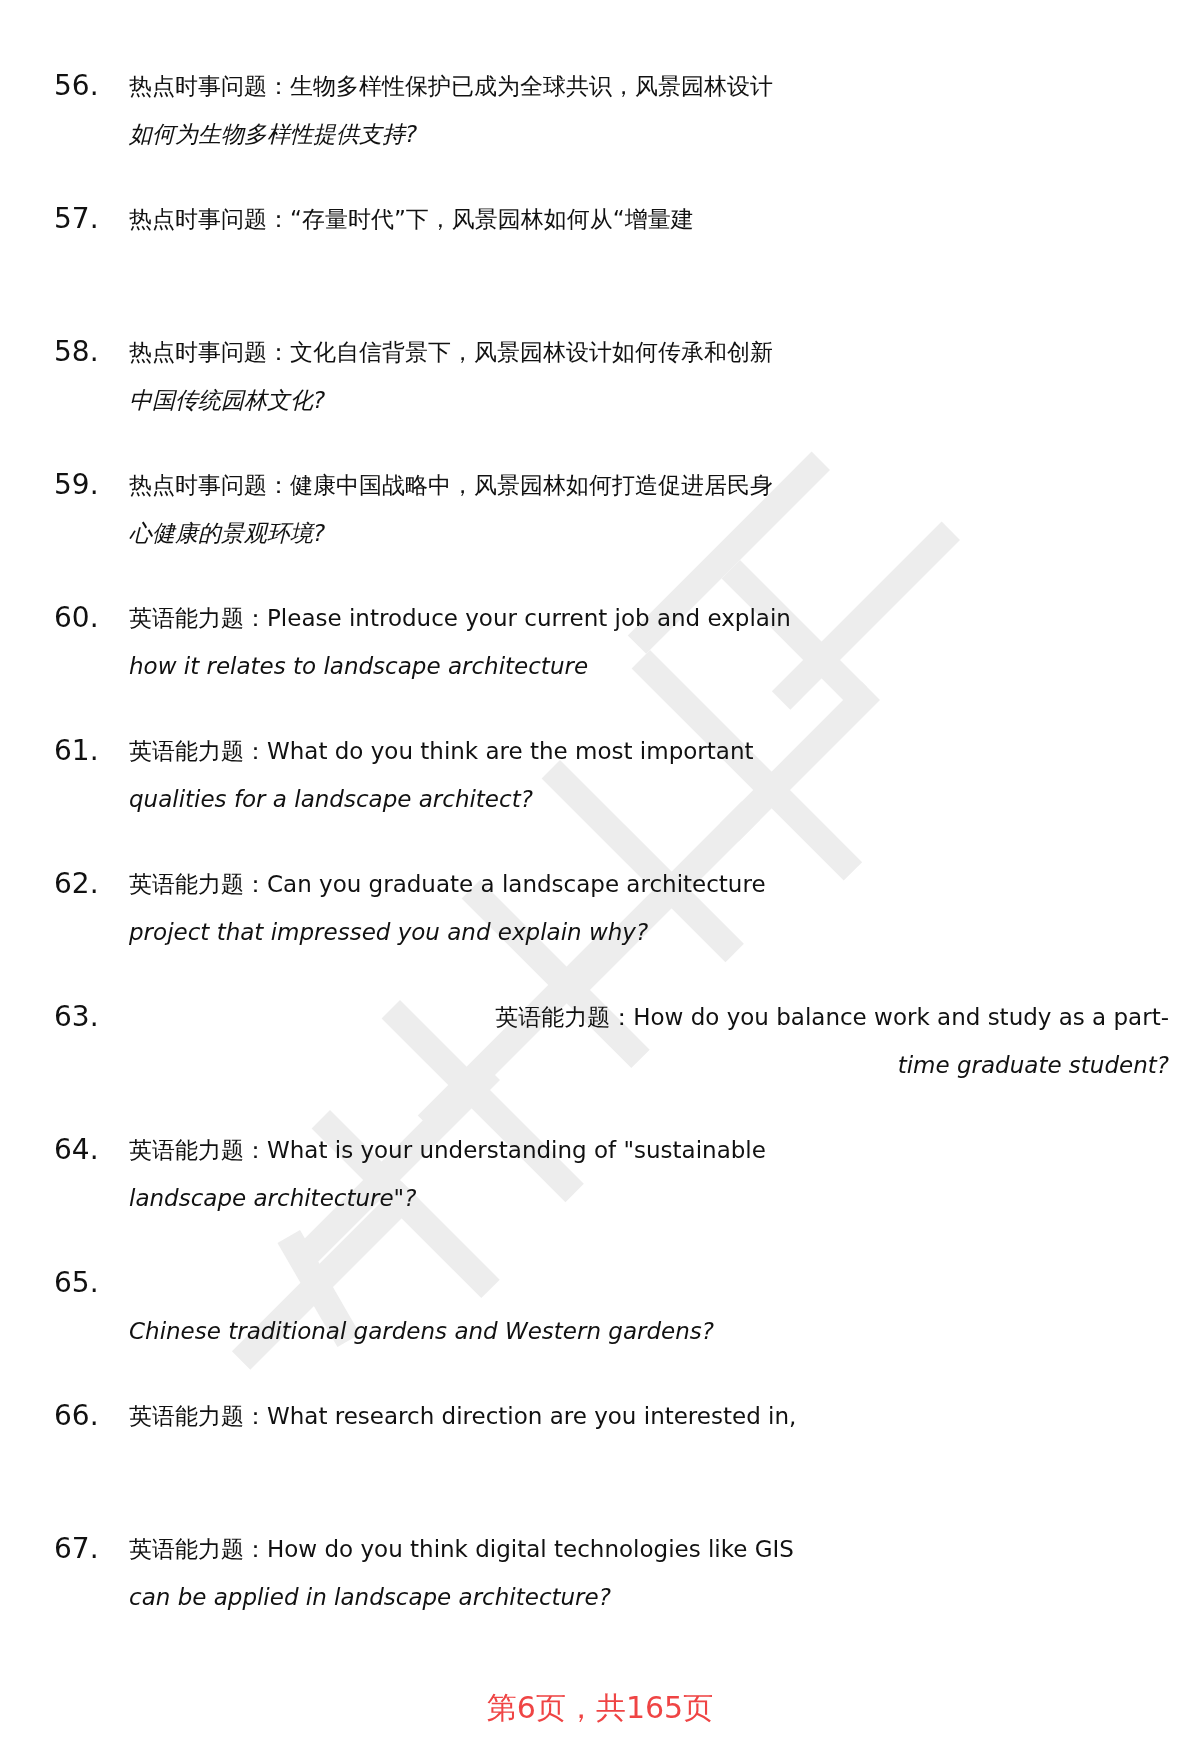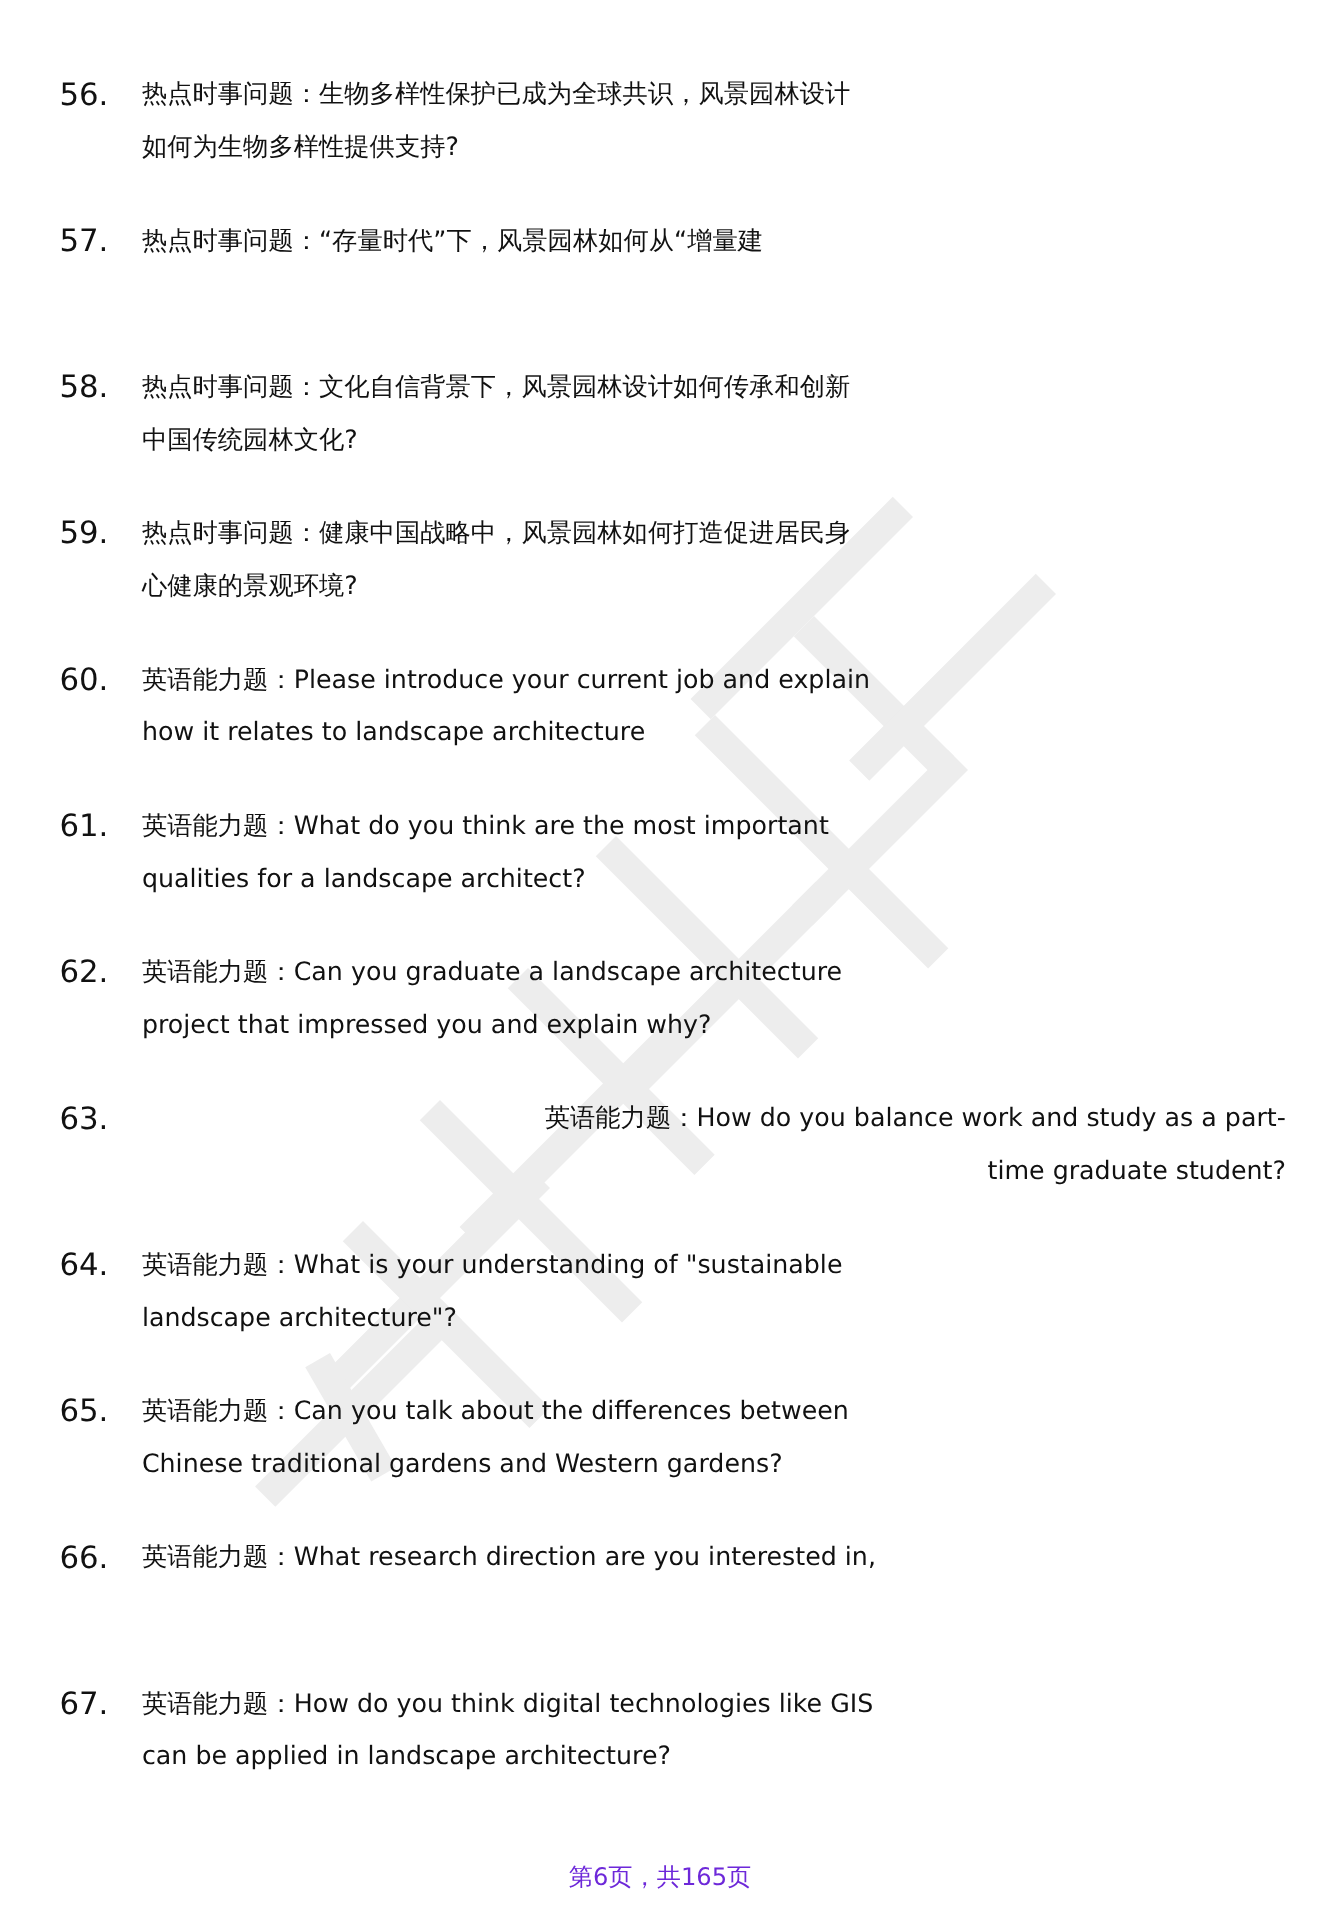--- a/index.html
+++ b/index.html
@@ -12,24 +12,24 @@
   .item { position: absolute; left: 0; width: 1200px; height: 96px; }
   .num {
     position: absolute; left: 54px; top: 0; height: 48px; line-height: 48px;
     font-size: 28px; letter-spacing: 0px;
   }
   .line {
     position: absolute; left: 129px; width: 1040px; height: 48px; line-height: 48px;
     font-size: 23px; white-space: nowrap; overflow: visible;
   }
   .line.l1 { top: 0; }
-  .line.l2 { top: 48px; }
+  .line.l2 { top: 48px; font-style: italic; }
   .footer {
     position: absolute; left: 0; width: 1200px; top: 1688px; height: 40px; line-height: 40px;
-    text-align: center; font-size: 22px; color: #6d28d9;
+    text-align: center; font-size: 30px; color: #ef4444;
   }
 </style>
 </head>
 <body>
 
 <div class="watermark">
   <div class="wm-bar" style="left:830px; top:470px; width:260px; height:26px; transform:rotate(135deg);"></div>
   <div class="wm-bar" style="left:740px; top:560px; width:180px; height:26px; transform:rotate(45deg);"></div>
   <div class="wm-bar" style="left:960px; top:540px; width:240px; height:26px; transform:rotate(135deg);"></div>
   <div class="wm-bar" style="left:650px; top:650px; width:300px; height:26px; transform:rotate(45deg);"></div>
@@ -85,21 +85,20 @@
     <span class="line l1">英语能力题：How do you balance work and study as a part-</span>
     <span class="line l2">time graduate student?</span>
   </div>
   <div class="item" style="top:1126px;">
     <span class="num">64.</span>
     <span class="line l1">英语能力题：What is your understanding of "sustainable</span>
     <span class="line l2">landscape architecture"?</span>
   </div>
   <div class="item" style="top:1259px;">
     <span class="num">65.</span>
-    <span class="line l1">英语能力题：Can you talk about the differences between</span>
     <span class="line l2">Chinese traditional gardens and Western gardens?</span>
   </div>
   <div class="item" style="top:1392px;">
     <span class="num">66.</span>
     <span class="line l1">英语能力题：What research direction are you interested in,</span>
   </div>
   <div class="item" style="top:1525px;">
     <span class="num">67.</span>
     <span class="line l1">英语能力题：How do you think digital technologies like GIS</span>
     <span class="line l2">can be applied in landscape architecture?</span>

